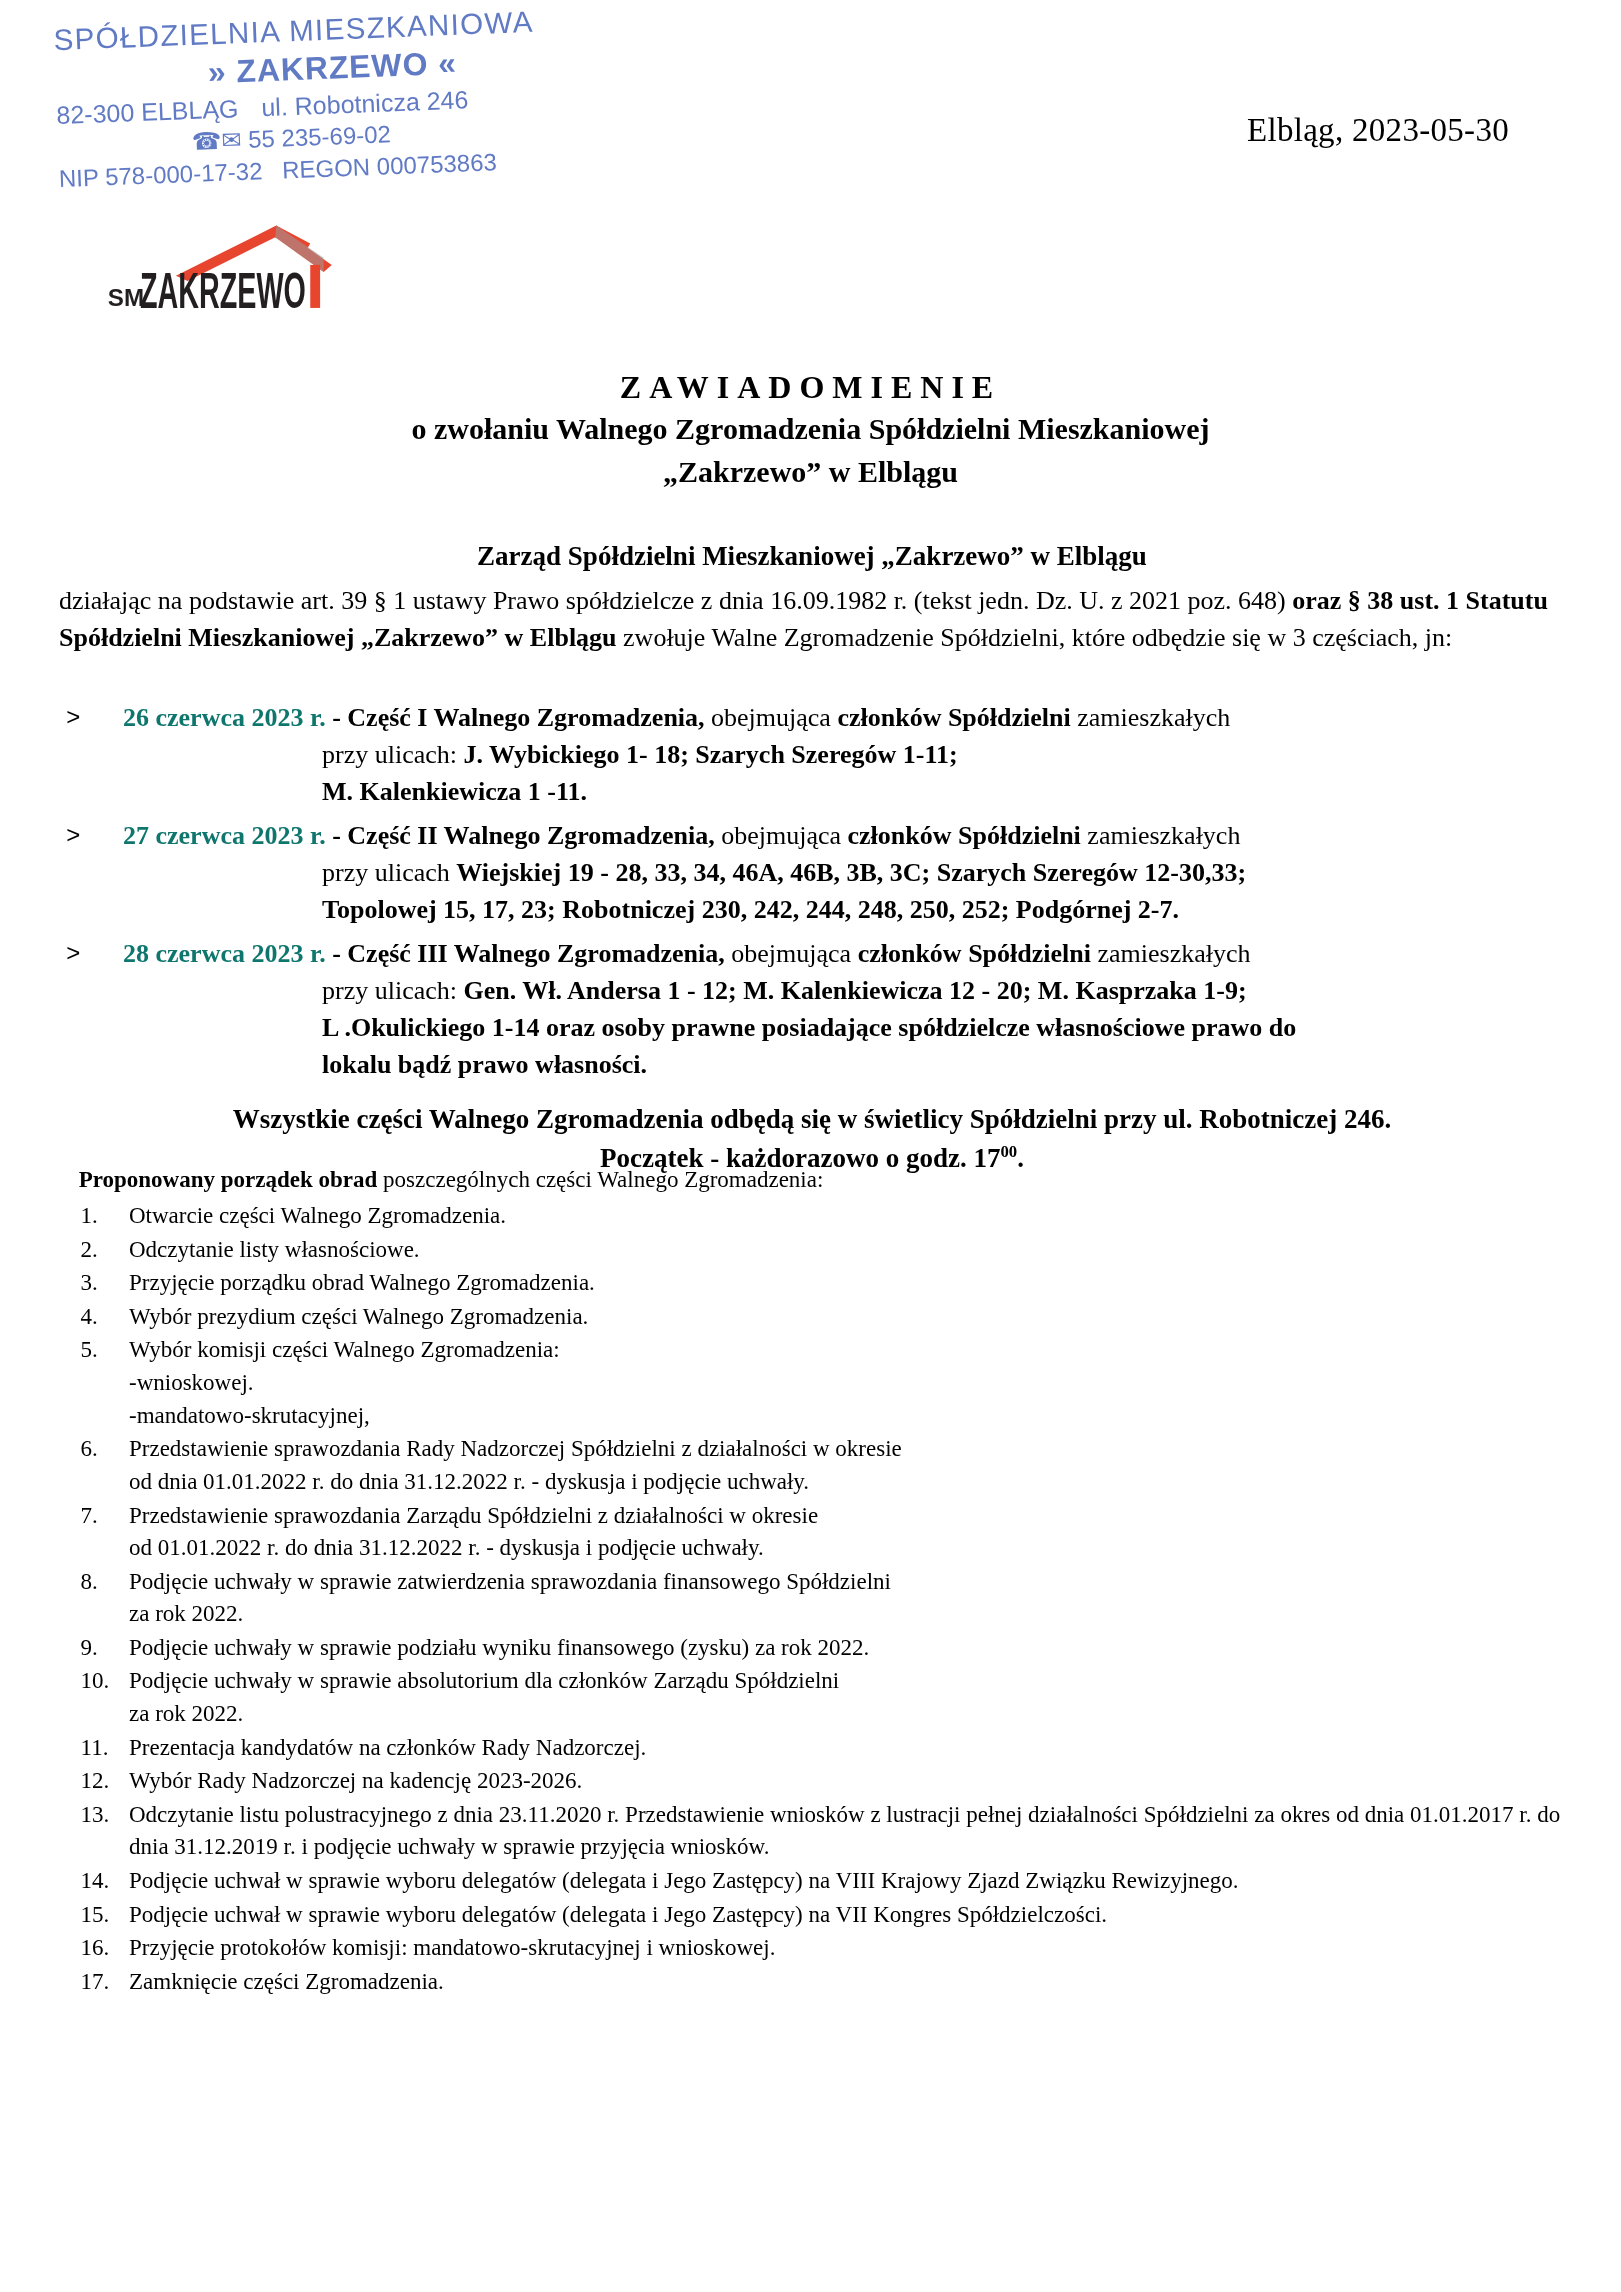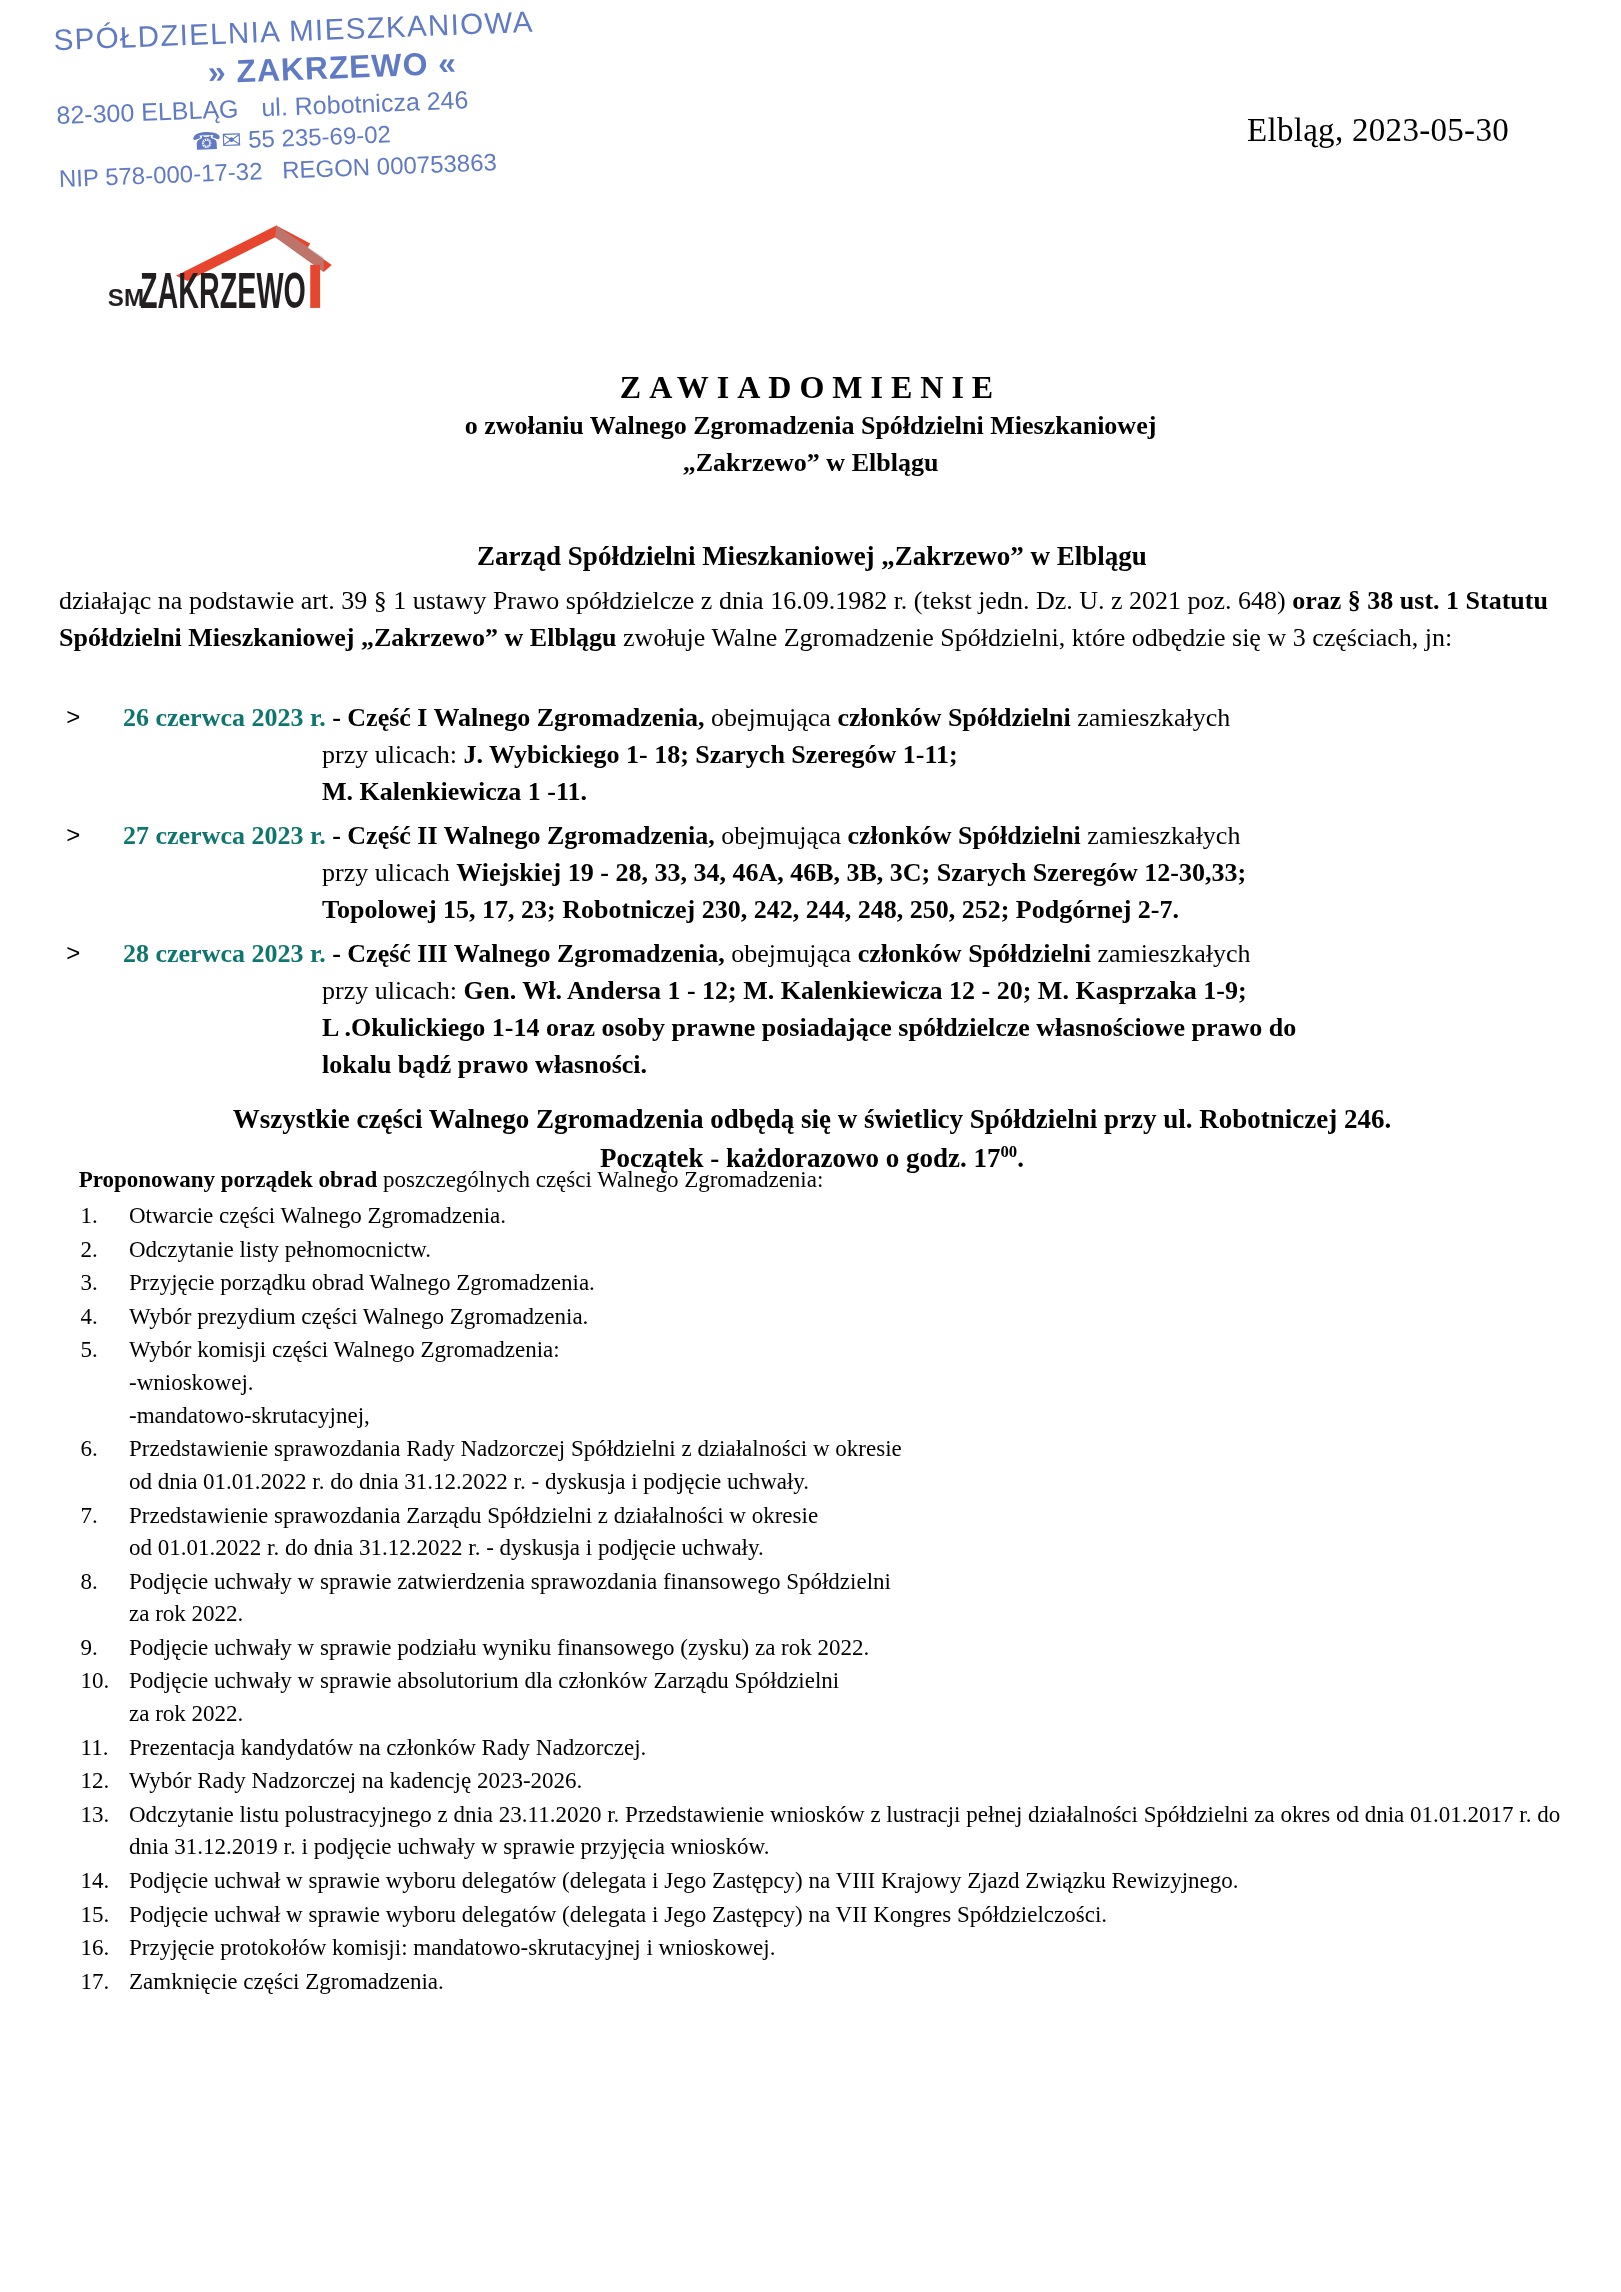--- a/index.html
+++ b/index.html
@@ -94,21 +94,21 @@
     top: 369px;
     text-align: center;
   }
   .title-main {
     font-size: 32px;
     font-weight: bold;
     letter-spacing: 8px;
     margin-bottom: 2px;
   }
   .title-sub {
-    font-size: 26px;
+    font-size: 30px;
     font-weight: bold;
     line-height: 1.42;
   }
 
   
   .intro {
     position: absolute;
     left: 59px;
     right: 56px;
     top: 537px;
@@ -280,21 +280,21 @@
   <div class="venue">
     <div>Wszystkie części Walnego Zgromadzenia odbędą się w świetlicy Spółdzielni przy ul. Robotniczej 246.</div>
     <div><span>Początek - każdorazowo o godz. 17</span><sup>00</sup><span>.</span></div>
   </div>
 
   <div class="agenda">
     <div class="agenda-head"><span class="b">Proponowany porządek obrad</span><span> poszczególnych części Walnego Zgromadzenia:</span></div>
 
     <ol>
       <li><span class="num">1.</span><span class="main">Otwarcie części Walnego Zgromadzenia.</span></li>
-      <li><span class="num">2.</span><span class="main">Odczytanie listy pełnomocnictw.</span></li>
+      <li><span class="num">2.</span><span class="main">Odczytanie listy własnościowe.</span></li>
       <li><span class="num">3.</span><span class="main">Przyjęcie porządku obrad Walnego Zgromadzenia.</span></li>
       <li><span class="num">4.</span><span class="main">Wybór prezydium części Walnego Zgromadzenia.</span></li>
       <li><span class="num">5.</span><span class="main">Wybór komisji części Walnego Zgromadzenia:</span><span class="subitem">-wnioskowej.</span><span class="subitem">-mandatowo-skrutacyjnej,</span></li>
       <li><span class="num">6.</span><span class="main">Przedstawienie sprawozdania Rady Nadzorczej Spółdzielni z działalności w okresie</span><span class="cont">od dnia 01.01.2022 r. do  dnia 31.12.2022 r. -  dyskusja i podjęcie uchwały.</span></li>
       <li><span class="num">7.</span><span class="main">Przedstawienie sprawozdania Zarządu Spółdzielni z działalności w okresie</span><span class="cont">od 01.01.2022 r. do dnia 31.12.2022 r.  - dyskusja i podjęcie uchwały.</span></li>
       <li><span class="num">8.</span><span class="main">Podjęcie uchwały w sprawie zatwierdzenia sprawozdania finansowego Spółdzielni</span><span class="cont">za rok 2022.</span></li>
       <li><span class="num">9.</span><span class="main">Podjęcie uchwały w sprawie podziału wyniku finansowego (zysku) za rok 2022.</span></li>
       <li><span class="num">10.</span><span class="main">Podjęcie uchwały w sprawie absolutorium dla członków Zarządu Spółdzielni</span><span class="cont">za rok 2022.</span></li>
       <li><span class="num">11.</span><span class="main">Prezentacja kandydatów na członków  Rady Nadzorczej.</span></li>
       <li><span class="num">12.</span><span class="main">Wybór Rady Nadzorczej na kadencję 2023-2026.</span></li>

